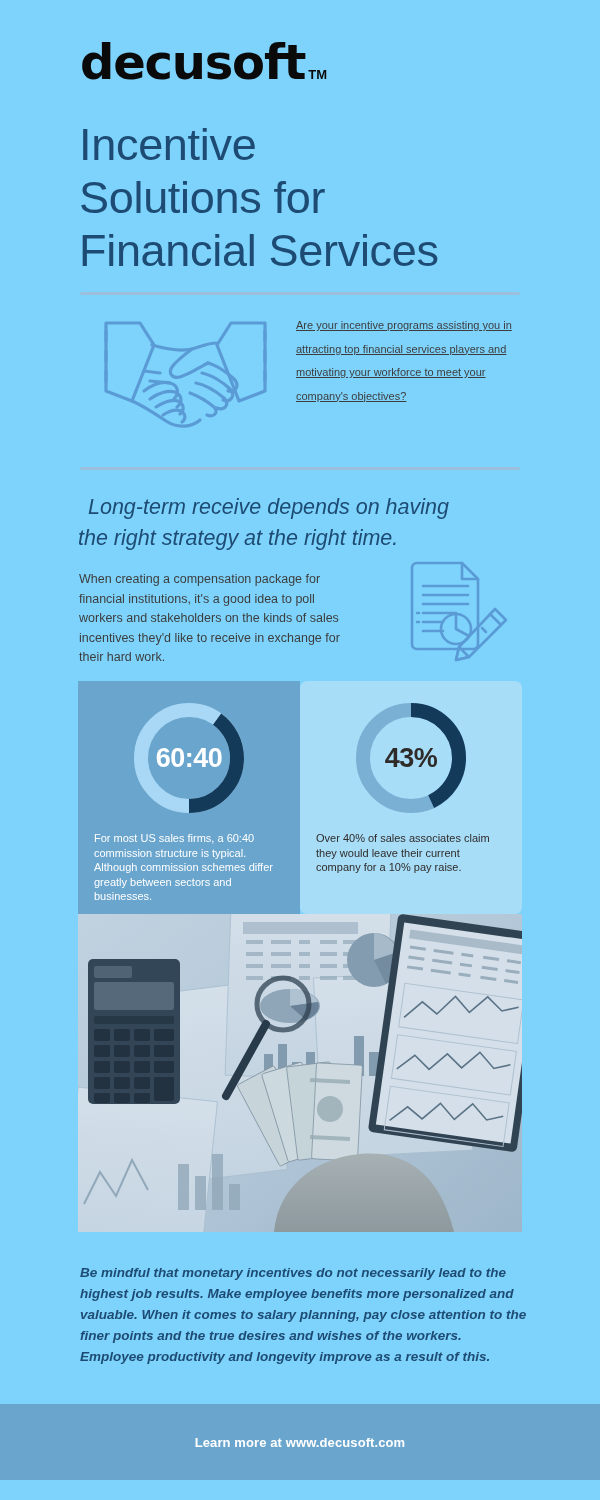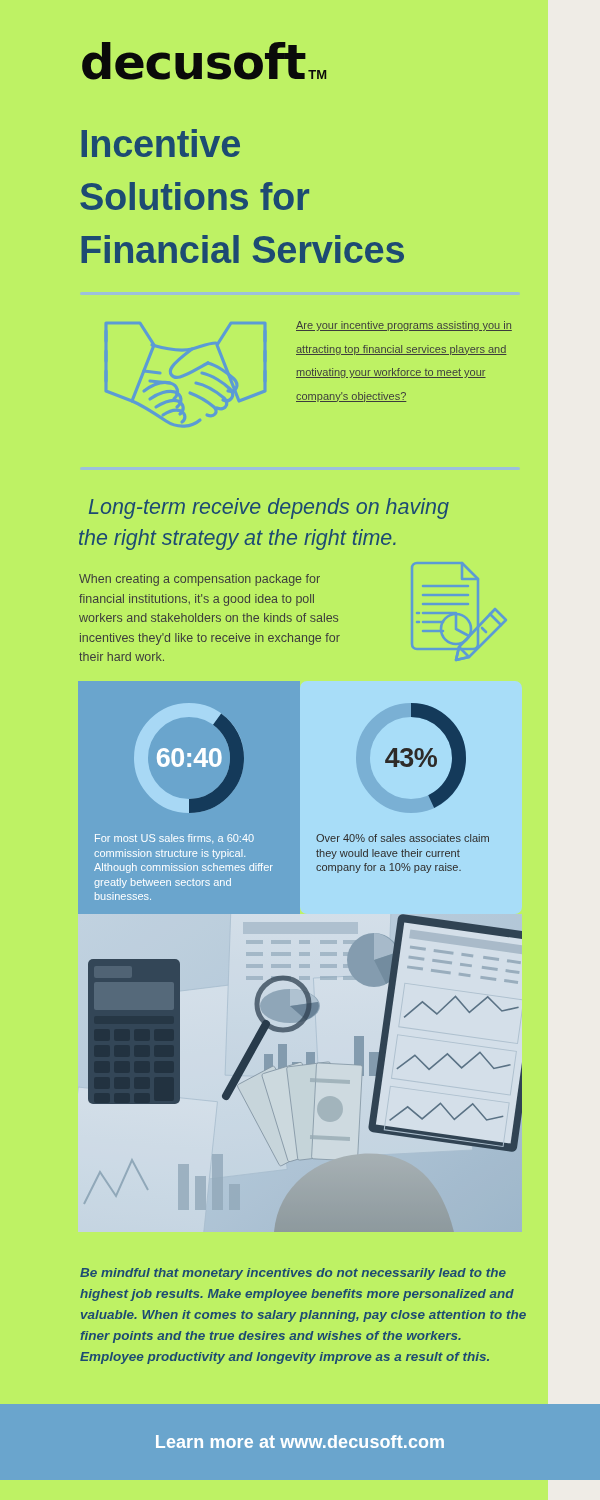--- a/index.html
+++ b/index.html
@@ -8,24 +8,24 @@
     background: #efece6;
   }
   body {
     width: 600px;
     height: 1500px;
     position: relative;
     font-family: "Liberation Sans", sans-serif;
     overflow: hidden;
   }
   .page {
-    width: 548px;
+    width: 600px;
     height: 1500px;
     position: relative;
-    background: #bef264;
+    background: #7dd3fc;
   }
 
   
   .logo-wrap {
     position: absolute;
     left: 80px;
     top: 38px;
     display: flex;
     align-items: flex-end;
   }
@@ -45,24 +45,24 @@
     margin-left: 3px;
     margin-bottom: 4px;
   }
 
   
   .main-title {
     position: absolute;
     left: 79px;
     top: 118px;
     width: 470px;
-    font-size: 38px;
+    font-size: 45px;
     line-height: 53px;
     color: #1d4b73;
-    font-weight: 700;
+    font-weight: 400;
     letter-spacing: -0.3px;
   }
 
   
   .divider {
     position: absolute;
     left: 80px;
     width: 440px;
     height: 3px;
     background: #9cc0dc;
@@ -207,21 +207,21 @@
     top: 1404px;
     width: 600px;
     height: 76px;
     background: #6aa5cd;
     display: flex;
     align-items: center;
     justify-content: center;
   }
   .footer-text {
     color: #ffffff;
-    font-size: 18px;
+    font-size: 13px;
     font-weight: 700;
     letter-spacing: 0.1px;
   }
 </style>
 </head>
 <body>
 
 <div class="page">
 
   <div class="logo-wrap">

